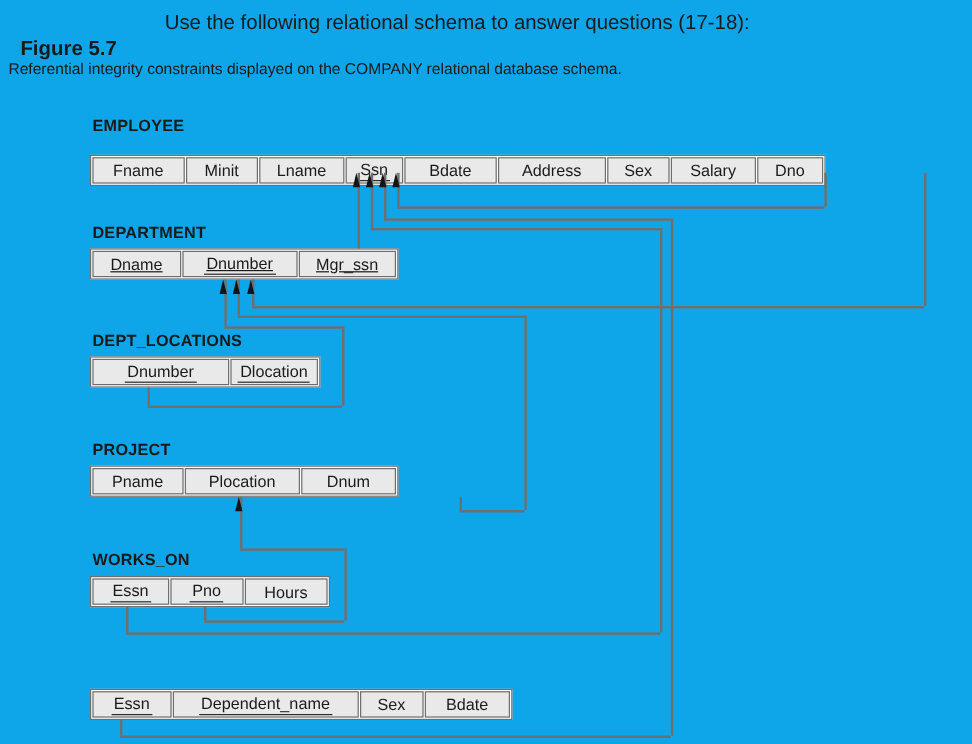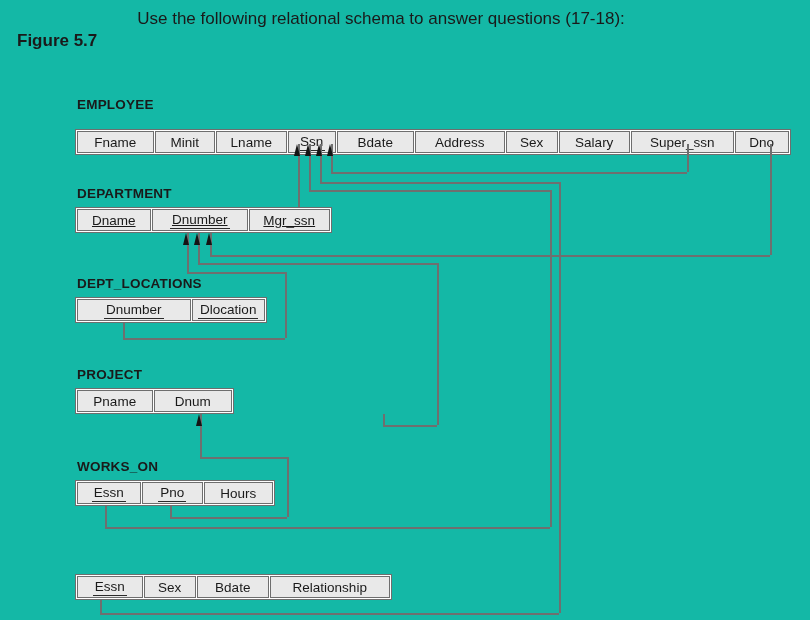--- a/index.html
+++ b/index.html
@@ -1,38 +1,39 @@
 <!DOCTYPE html>
 <html style="--cell-bg: #e9e9e9; --border: #6e6e6e; --line: #6f6f6f; --arrow: #141414; --text: #1a1a1a;"><head>
 <meta charset="utf-8">
 <style>
   :root{
     --cell-bg:#e9e9e9; --border:#6e6e6e; --line:#6f6f6f; --arrow:#141414; --text:#1a1a1a;
   }
   html,body{margin:0;padding:0;background:#ffffff;}
   body{width:810px;height:620px;position:relative;font-family:"Liberation Sans",sans-serif;color:var(--text);}
-  .page{position:absolute;left:0;top:0;width:810px;height:620px;overflow:hidden;background:#14b8a6;}
+  .page{position:absolute;left:0;top:0;width:810px;height:620px;overflow:hidden;background:#0ea5e9;}
   .instruction{position:absolute;top:9px;left:0;width:762px;text-align:center;font-size:17px;}
   .figure-label{position:absolute;top:31px;left:17px;font-weight:bold;font-size:17px;}
   .caption{position:absolute;top:50px;left:7px;font-size:13px;}
   .diagram{position:absolute;left:0;top:0;width:810px;height:578px;}
   .tbl-label{position:absolute;font-weight:bold;font-size:13.5px;letter-spacing:.2px;white-space:nowrap;}
   .tbl-row{position:absolute;display:flex;gap:1px;padding:1px;border:1px solid var(--border);background:#ffffff;box-sizing:border-box;}
   .cell{border:1px solid var(--border);background:var(--cell-bg);display:flex;align-items:center;justify-content:center;font-size:13.5px;box-sizing:border-box;white-space:nowrap;flex:0 0 auto;}
   .cell .pk{border-bottom:1.5px solid #2a2a2a;padding:0 2px 1px 2px;}
   .cell .npk{padding:0 2px;}
   .seg{position:absolute;background:var(--line);}
   .arrow{position:absolute;width:0;height:0;border-left:3.5px solid transparent;border-right:3.5px solid transparent;border-bottom:12px solid var(--arrow);}
 </style>
 </head>
 <body>
 
 <div class="page">
   <div class="instruction">Use the following relational schema to answer questions (17-18):</div>
   <div class="figure-label">Figure 5.7</div>
+  <div class="caption">Referential integrity constraints displayed on the COMPANY relational database schema.</div>
   <div class="diagram" id="diagram">
       <div class="tbl-label" style="left: 77px; top: 97px;">EMPLOYEE</div>
       <div class="tbl-row" style="left: 75px; top: 129px; height: 26px;">
         <div class="cell" style="width: 76.5px;">
           <span class="npk">Fname</span>
         </div>
         <div class="cell" style="width: 60.5px;">
           <span class="npk">Minit</span>
         </div>
         <div class="cell" style="width: 70.5px;">
@@ -45,23 +46,20 @@
           <span class="npk">Bdate</span>
         </div>
         <div class="cell" style="width: 90.5px;">
           <span class="npk">Address</span>
         </div>
         <div class="cell" style="width: 51.5px;">
           <span class="npk">Sex</span>
         </div>
         <div class="cell" style="width: 71.5px;">
           <span class="npk">Salary</span>
-        </div>
-        <div class="cell" style="width: 102.5px;">
-          <span class="npk">Super_ssn</span>
         </div>
         <div class="cell" style="width: 54.5px;">
           <span class="npk">Dno</span>
         </div>
       </div>
       <div class="tbl-label" style="left: 77px; top: 186px;">DEPARTMENT</div>
       <div class="tbl-row" style="left: 75px; top: 207px; height: 26px; text-decoration: underline;">
         <div class="cell" style="width: 73.5px;">
           <span class="npk">Dname</span>
         </div>
@@ -79,20 +77,23 @@
         </div>
         <div class="cell" style="width: 73.5px;">
           <span class="pk">Dlocation</span>
         </div>
       </div>
       <div class="tbl-label" style="left: 77px; top: 367px;">PROJECT</div>
       <div class="tbl-row" style="left: 75px; top: 388px; height: 26px;">
         <div class="cell" style="width: 75.5px;">
           <span class="npk">Pname</span>
         </div>
+        <div class="cell" style="width: 96.5px;">
+          <span class="npk">Plocation</span>
+        </div>
         <div class="cell" style="width: 78.5px;">
           <span class="npk">Dnum</span>
         </div>
       </div>
       <div class="tbl-label" style="left: 77px; top: 459px;">WORKS_ON</div>
       <div class="tbl-row" style="left: 75px; top: 480px; height: 26px;">
         <div class="cell" style="width: 63.5px;">
           <span class="pk">Essn</span>
         </div>
         <div class="cell" style="width: 61.5px;">
@@ -100,28 +101,28 @@
         </div>
         <div class="cell" style="width: 68.5px;">
           <span class="npk">Hours</span>
         </div>
       </div>
       <div class="tbl-label" style="left: 77px; top: 578px;">DEPENDENT</div>
       <div class="tbl-row" style="left: 75px; top: 574px; height: 26px;">
         <div class="cell" style="width: 65.5px;">
           <span class="pk">Essn</span>
         </div>
+        <div class="cell" style="width: 155.5px;">
+          <span class="pk">Dependent_name</span>
+        </div>
         <div class="cell" style="width: 52.5px;">
           <span class="npk">Sex</span>
         </div>
         <div class="cell" style="width: 71.5px;">
           <span class="npk">Bdate</span>
-        </div>
-        <div class="cell" style="width: 120.5px;">
-          <span class="npk">Relationship</span>
         </div>
       </div>
       <div class="seg" style="left: 298px; top: 144px; width: 1.5px; height: 63px;"></div>
       <div class="arrow" style="left: 294px; top: 144px;"></div>
       <div class="seg" style="left: 105px; top: 506px; width: 1.5px; height: 21px;"></div>
       <div class="seg" style="left: 105px; top: 527px; width: 445px; height: 1.5px;"></div>
       <div class="seg" style="left: 550px; top: 190px; width: 1.5px; height: 337px;"></div>
       <div class="seg" style="left: 309px; top: 190px; width: 241px; height: 1.5px;"></div>
       <div class="seg" style="left: 309px; top: 144px; width: 1.5px; height: 46px;"></div>
       <div class="arrow" style="left: 305px; top: 144px;"></div>

